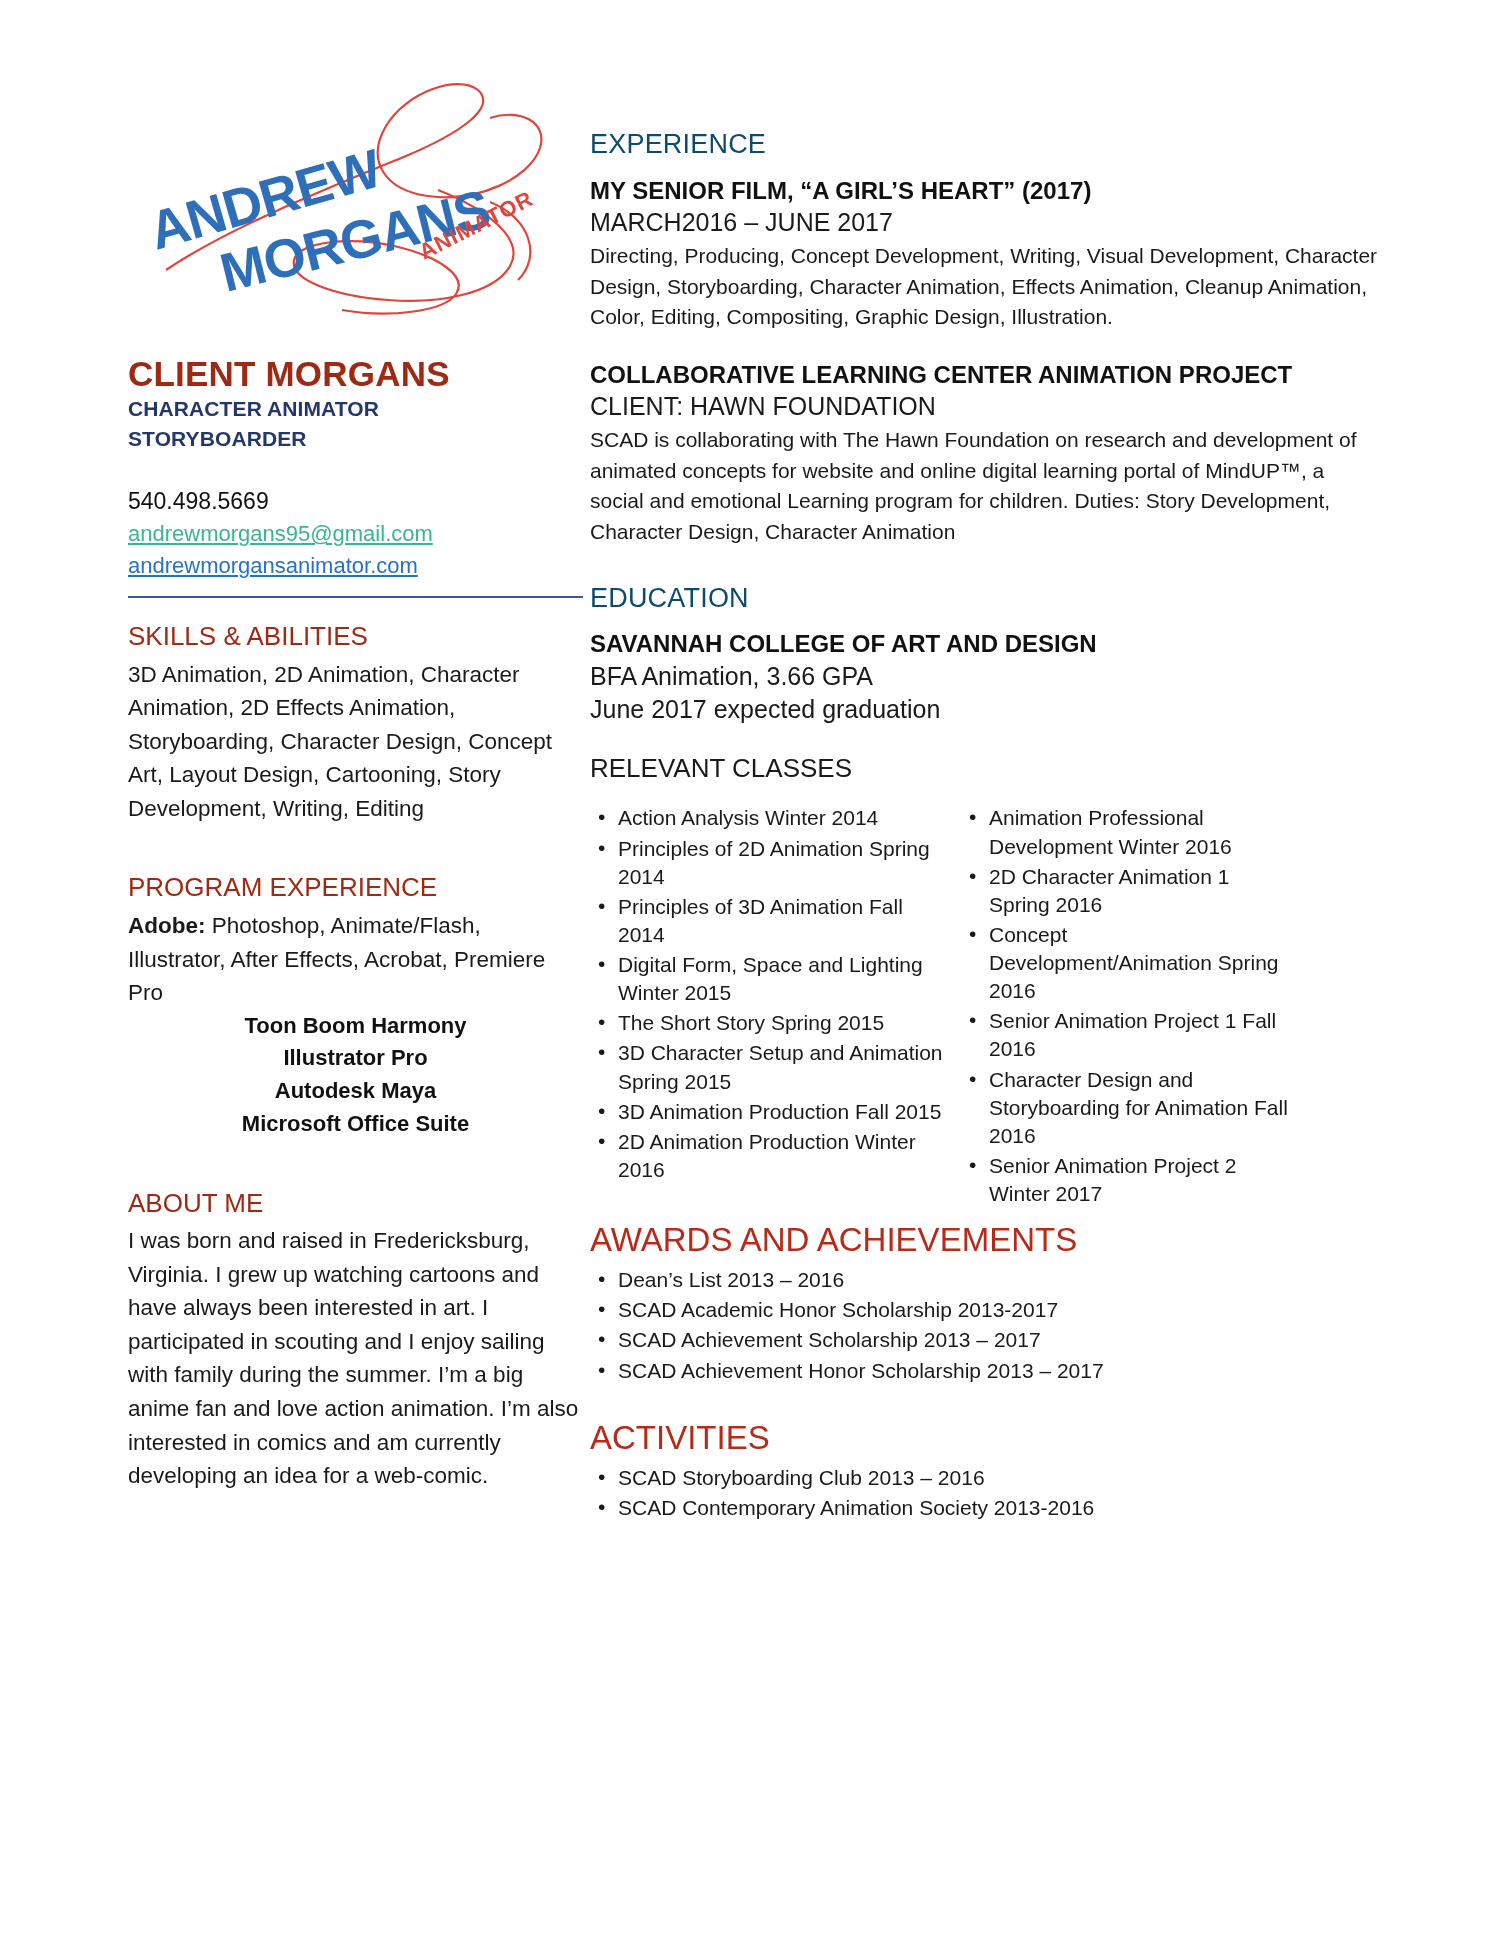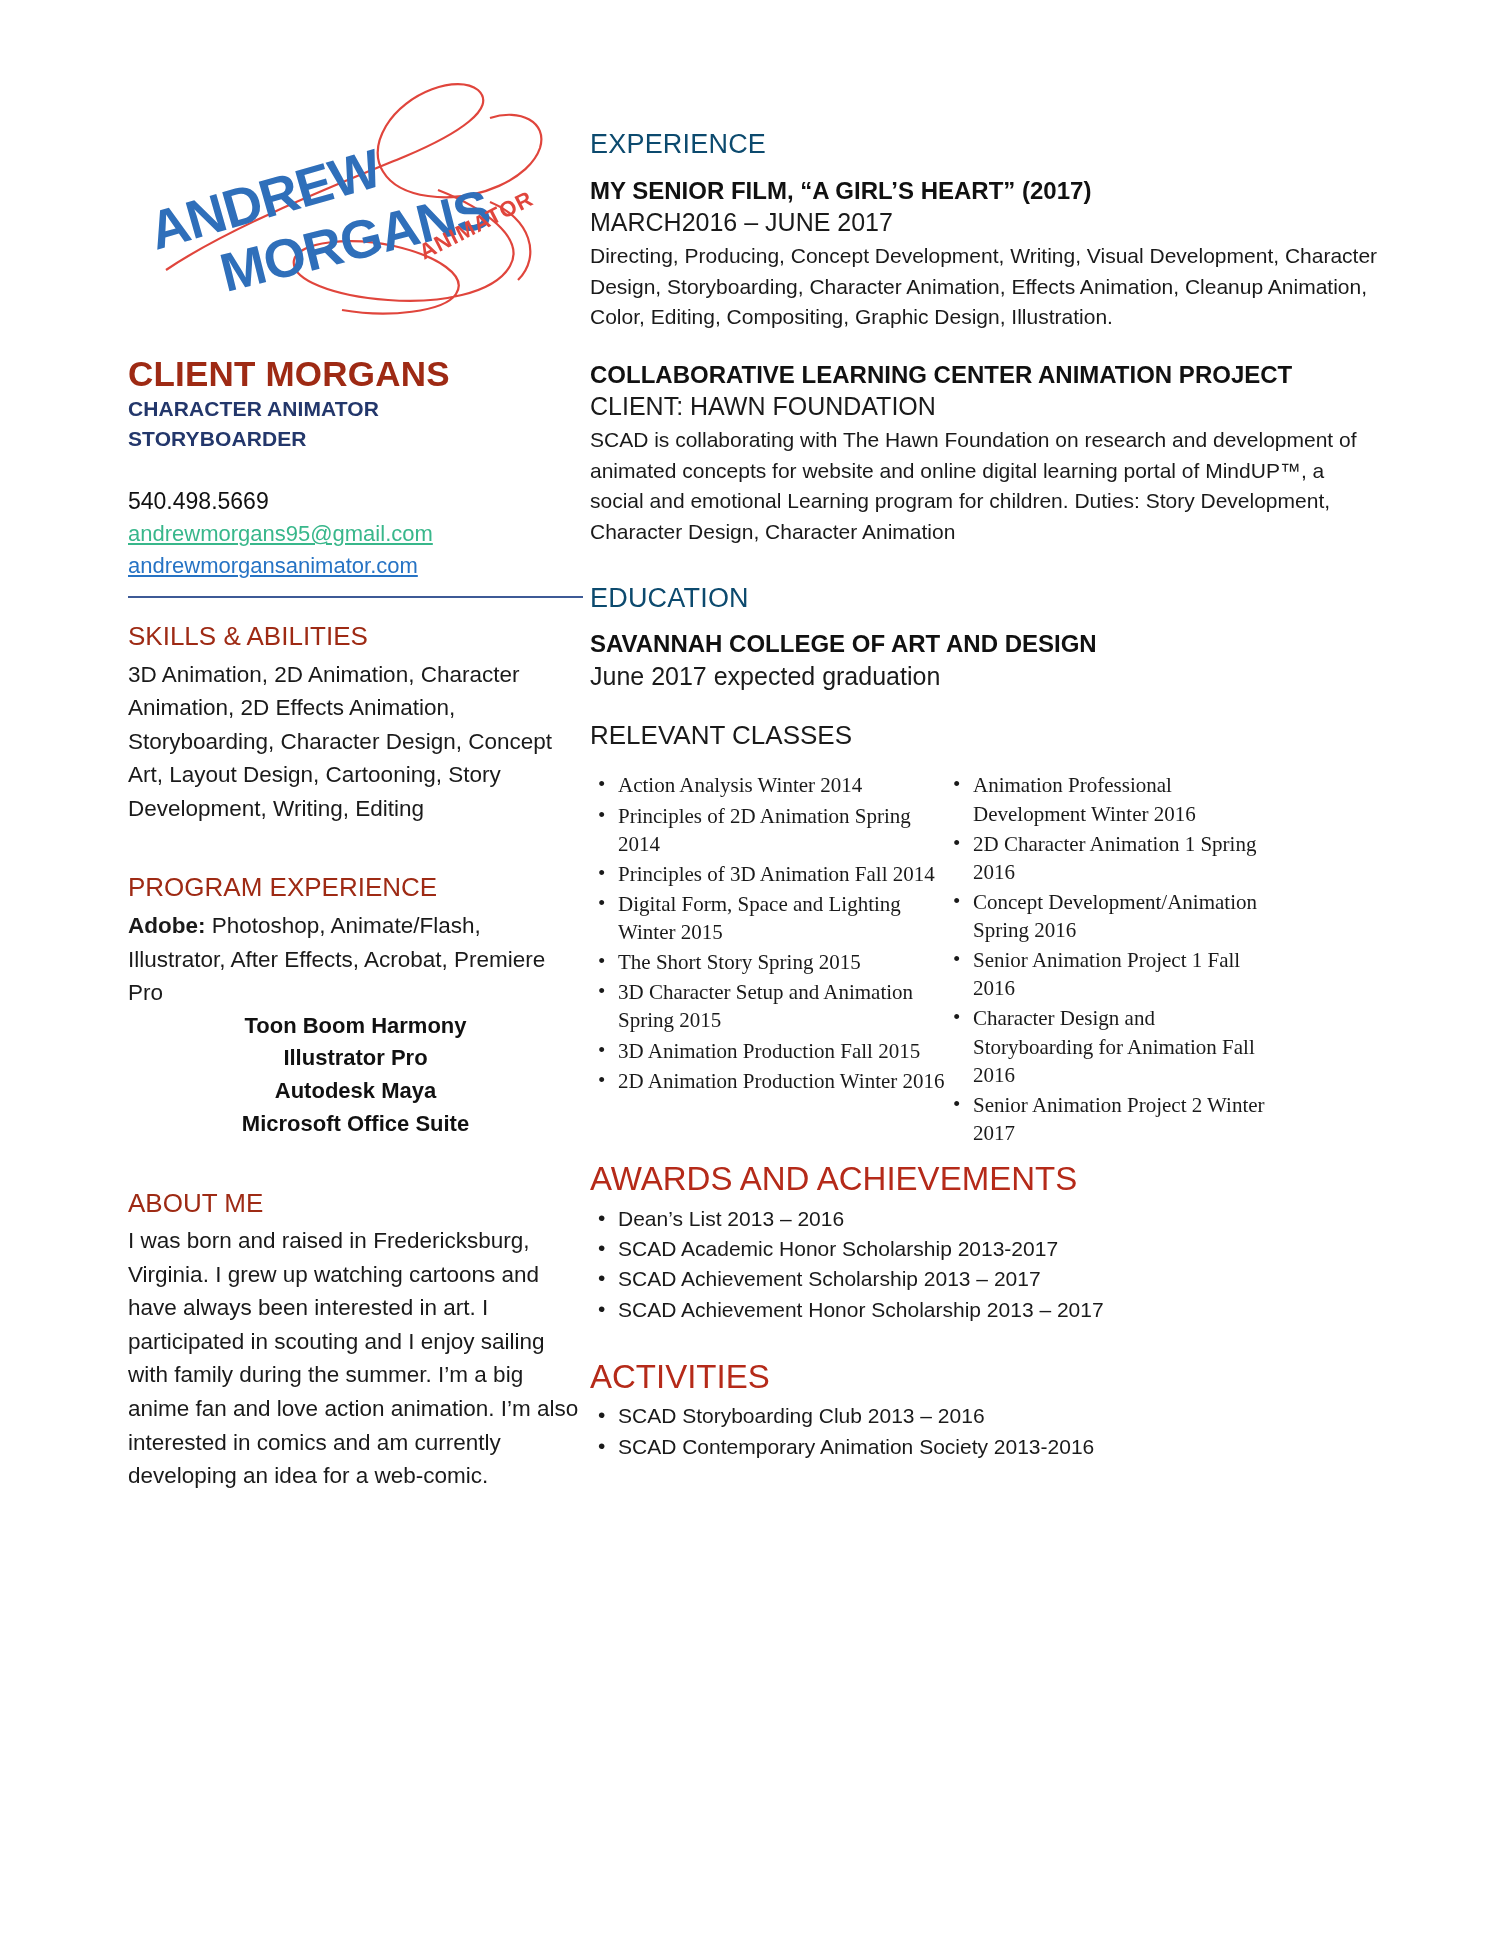--- a/index.html
+++ b/index.html
@@ -66,21 +66,21 @@
   
   ul.bul { list-style:none; margin:0; padding:0; }
   ul.bul li {
     font-size:21px; color:#1a1a1a; line-height:1.34;
     position:relative; padding-left:28px; margin-bottom:2px;
   }
   ul.bul li::before {
     content:"\2022"; position:absolute; left:8px; top:-1px;
     font-size:21px; color:#1a1a1a;
   }
-  .classes-cols { display:flex; gap:0; margin-top:19px;font-family:Liberation Serif, serif; }
+  .classes-cols { display:flex; gap:16px; margin-top:19px; }
   .classes-cols .cc1 { width:355px; }
   .classes-cols .cc2 { width:330px; }
 
   .awards-h { font-size:33px; color:#b52a19; line-height:1.2; margin:10px 0 6px 0; }
   .acts-h   { font-size:33px; color:#b52a19; line-height:1.2; margin:34px 0 6px 0; }
   ul.bul.tight li { margin-bottom:3px; line-height:1.3; }
 </style>
 </head>
 <body>
 
@@ -157,20 +157,21 @@
         <div class="job-sub">CLIENT: HAWN FOUNDATION</div>
         <div class="job-desc">SCAD is collaborating with The Hawn Foundation on research and development of animated concepts for website and online digital learning portal of MindUP™, a social and emotional Learning program for children. Duties: Story Development, Character Design, Character Animation</div>
       </div>
     </div>
 
     <div style="height:34px"></div>
 
     <div>
       <div class="main-h">EDUCATION</div>
       <div class="job-title">SAVANNAH COLLEGE OF ART AND DESIGN</div>
+      <div class="job-sub">BFA Animation, 3.66 GPA</div>
       <div class="job-sub">June 2017 expected graduation</div>
 
       <div class="sec-sub">RELEVANT CLASSES</div>
 
       <div class="classes-cols">
         <ul class="bul cc1">
           <li>Action Analysis Winter 2014</li>
           <li>Principles of 2D Animation Spring 2014</li>
           <li>Principles of 3D Animation Fall 2014</li>
           <li>Digital Form, Space and Lighting Winter 2015</li>

